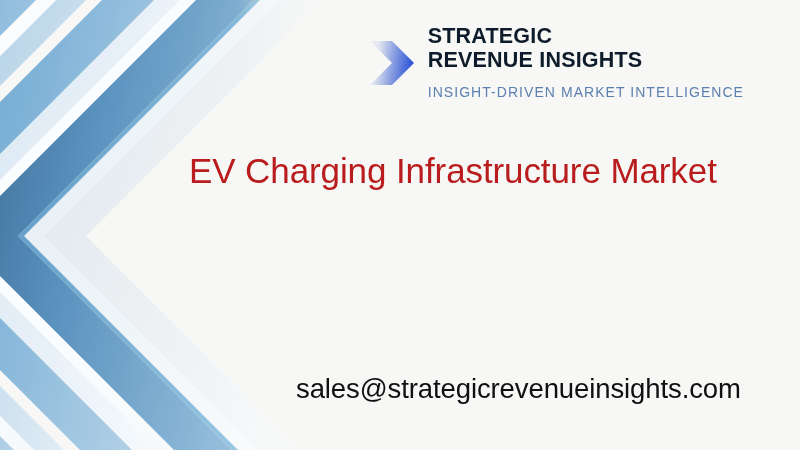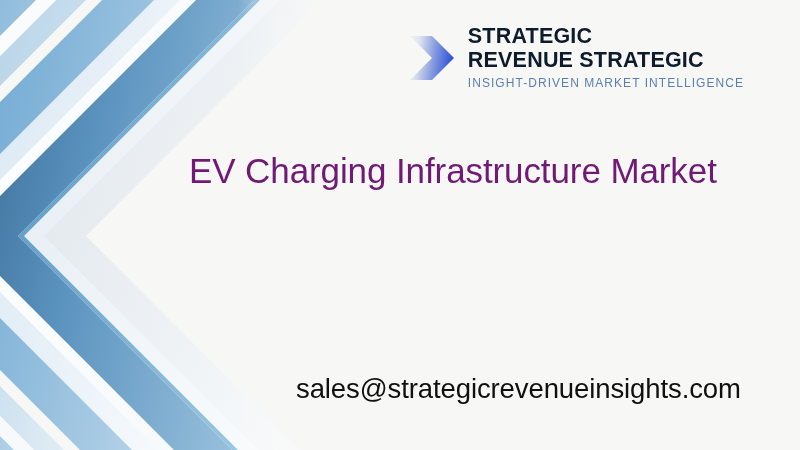--- a/index.html
+++ b/index.html
@@ -61,38 +61,38 @@
     font-weight: bold;
     font-size: 21.5px;
     letter-spacing: 0.2px;
     color: #0d1b2a;
     white-space: nowrap;
   }
   .logo-line2 {
     margin-top: 2px;
   }
   .logo-tagline {
-    margin-top: 6px;
-    font-family: "Liberation Sans", sans-serif;
-    font-size: 12px;
+    margin-top: 14px;
+    font-family: "Liberation Sans", sans-serif;
+    font-size: 14px;
     font-weight: normal;
     letter-spacing: 1.05px;
     color: #5b7fb0;
     white-space: nowrap;
   }
 
   
   .slide-title {
     position: absolute;
     left: 189px;
     top: 151px;
     font-family: "Liberation Sans", sans-serif;
     font-size: 35px;
     font-weight: normal;
-    color: #701a75;
+    color: #b91c1c;
     letter-spacing: -0.1px;
     white-space: nowrap;
   }
 
   
   .slide-email {
     position: absolute;
     left: 252px;
     top: 373px;
     font-family: "Liberation Sans", sans-serif;
@@ -204,21 +204,21 @@
             <stop offset="22%" stop-color="#dfe5ef"></stop>
             <stop offset="58%" stop-color="#8a9fe0"></stop>
             <stop offset="100%" stop-color="#2f56d8"></stop>
           </linearGradient>
         </defs>
         <path d="M 2,4 L 24,4 L 46,26 L 24,48 L 2,48 L 24,26 Z" fill="url(#markGrad)"></path>
       </svg>
     </div>
     <div class="logo-text">
       <div class="logo-line1">STRATEGIC</div>
-      <div class="logo-line2">REVENUE STRATEGIC</div>
+      <div class="logo-line2">REVENUE INSIGHTS</div>
       <div class="logo-tagline">INSIGHT-DRIVEN MARKET INTELLIGENCE</div>
     </div>
   </div>
 
   <div class="slide-title">EV Charging Infrastructure Market</div>
 
   <div class="slide-email">sales@strategicrevenueinsights.com</div>
 
 </div>
 

